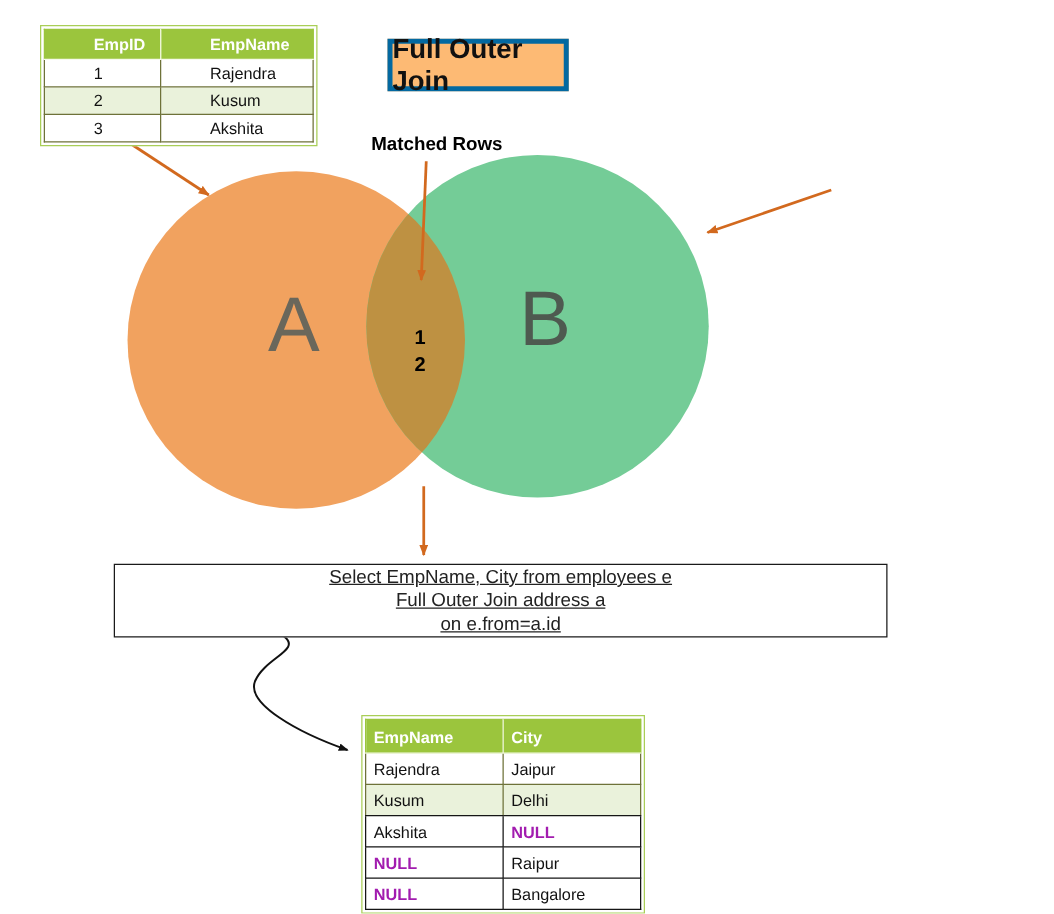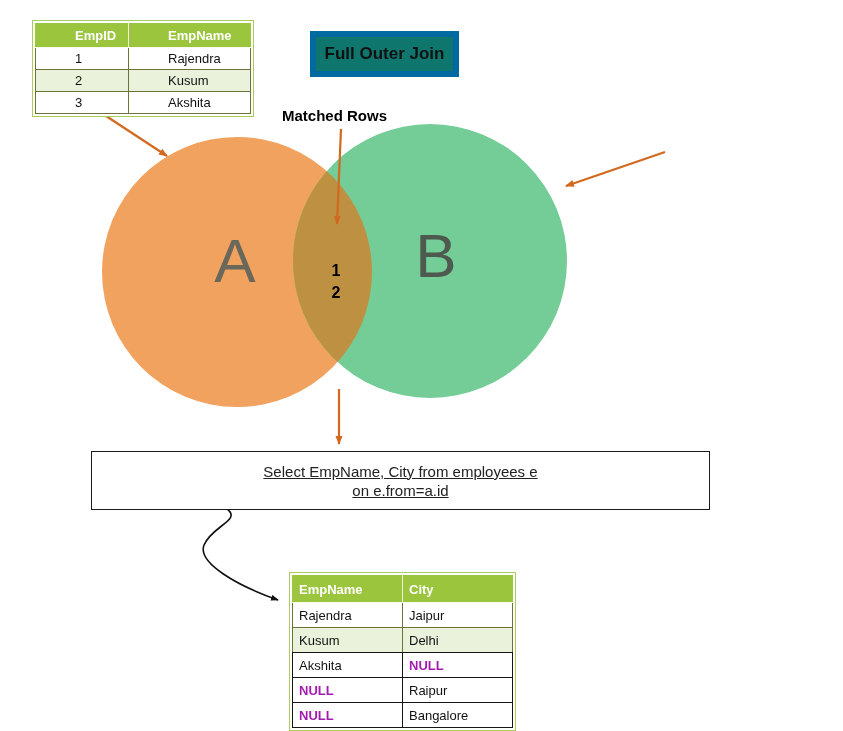--- a/index.html
+++ b/index.html
@@ -38,33 +38,33 @@
   #tbl-address .c2{width:104px;}
 
   #tbl-result{left:289px;top:572px;}
   #tbl-result td,#tbl-result th{height:20px;}
   #tbl-result .c1{width:97px;}
   #tbl-result .c2{width:97px;}
 
   
   #title-box{
     position:absolute;left:310px;top:31px;width:137px;height:34px;
-    background:#0f766e;border:6px solid #0369a1;
+    background:#fdba74;border:4px solid #0369a1;
     display:flex;align-items:center;justify-content:center;
-    font-size:17px;font-weight:700;color:#111;
+    font-size:22px;font-weight:700;color:#111;
   }
 
   
   .vlabel{position:absolute;transform:translate(-50%,-50%);line-height:1;}
   #label-a{left:235px;top:261px;font-size:62px;color:#6A675B;}
   #label-b{left:436px;top:256px;font-size:62px;color:#4E5A50;}
   #isect-1{left:336px;top:271px;font-size:16px;font-weight:700;color:#000;}
   #isect-2{left:336px;top:293px;font-size:16px;font-weight:700;color:#000;}
   #matched-rows{
-    position:absolute;left:282px;top:107px;font-size:15px;font-weight:700;color:#000;
+    position:absolute;left:297px;top:107px;font-size:15px;font-weight:700;color:#000;
   }
 
   
   #sql-box{
     position:absolute;left:91px;top:451px;width:617px;height:57px;
     border:1px solid #1a1a1a;background:#fff;
     display:flex;flex-direction:column;align-items:center;justify-content:center;
     font-size:15px;color:#222;line-height:19px;text-align:center;text-decoration:underline;
   }
 </style>
@@ -128,20 +128,21 @@
 
 
   <div id="matched-rows">Matched Rows</div>
   <div id="label-a" class="vlabel">A</div>
   <div id="label-b" class="vlabel">B</div>
   <div id="isect-1" class="vlabel">1</div>
   <div id="isect-2" class="vlabel">2</div>
 
   <div id="sql-box">
     <div>Select EmpName, City from employees e</div>
+    <div>Full Outer Join address a</div>
     <div>on e.from=a.id</div>
   </div>
 
   <div id="tbl-result" class="tblwrap">
     <table class="dt">
       <thead>
         <tr>
           <th class="c1">EmpName</th>
           <th class="c2">City</th>
         </tr>

